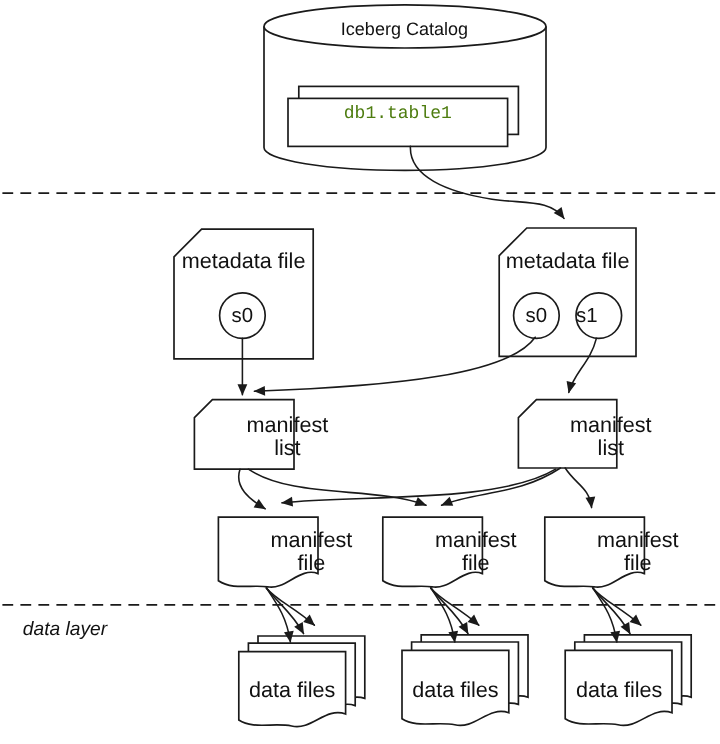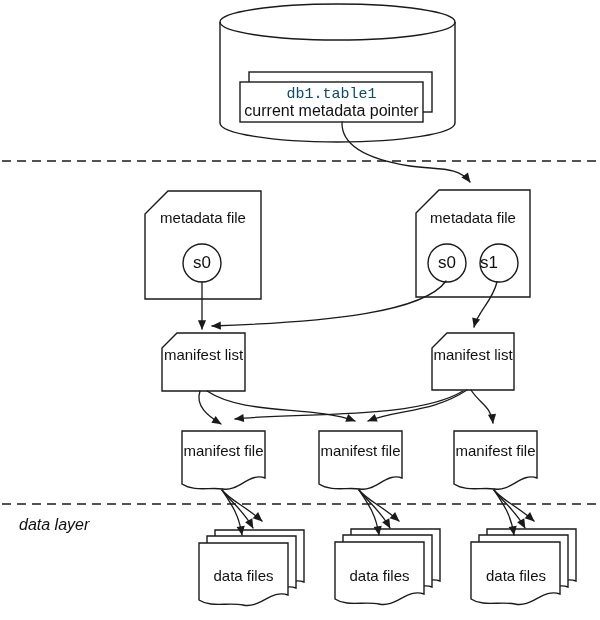--- a/index.html
+++ b/index.html
@@ -1,26 +1,26 @@
 <!DOCTYPE html>
 <html><head>
 <meta charset="utf-8">
 <style>
   html,body{margin:0;padding:0;background:#fff;}
   .stage{position:relative;width:600px;height:620px;background:#fff;overflow:hidden;
          font-family:"Liberation Sans", sans-serif;color:#111;}
   .stage svg{position:absolute;left:0;top:0;}
-  .lbl{position:absolute;text-align:center;white-space:normal;line-height:17px;font-size:15px;color:#111;}
+  .lbl{position:absolute;text-align:center;white-space:normal;line-height:17px;font-size:18px;color:#111;}
   .lbl.left{text-align:left;white-space:nowrap;}
   .lbl.layer{font-size:16px;line-height:19px;}
   .lbl.title{font-size:15px;line-height:18px;}
   .lbl.pointer{font-size:16px;line-height:18px;}
   .lbl.mono{font-family:"Liberation Mono","DejaVu Sans Mono",monospace;
-            font-size:15px;line-height:16px;color:#0c4a6e;letter-spacing:0px;white-space:nowrap;}
-  .lbl.twoline{line-height:19px;}
+            font-size:15px;line-height:16px;color:#4d7c0f;letter-spacing:0px;white-space:nowrap;}
+  .lbl.twoline{line-height:19px;padding-left:36px;}
   .lbl.snap{font-size:17px;line-height:16px;}
 </style>
 </head>
 <body>
 
 <div class="stage">
 
 <svg width="600" height="620" viewBox="0 0 600 620">
   <defs>
     <marker id="ah" viewBox="0 0 10 9" markerWidth="10.5" markerHeight="9.5" refX="9" refY="4.5" orient="auto" markerUnits="userSpaceOnUse">
@@ -87,22 +87,22 @@
     <path d="M359,490 C369,505 376,515 379,535" marker-end="url(#ah)"></path>
     <path d="M359,490 C369,503 380,510 390,528" marker-end="url(#ah)"></path>
     <path d="M359,490 C367,500 382,506 399,521" marker-end="url(#ah)"></path>
 
     <path d="M494,490 C504,505 511,515 514,535" marker-end="url(#ah)"></path>
     <path d="M494,490 C504,503 515,510 525,528" marker-end="url(#ah)"></path>
     <path d="M494,490 C502,500 517,506 534,521" marker-end="url(#ah)"></path>
   </g>
 </svg>
 
+  <div class="lbl title" style="left:237px;top:16px;width:200px;">Iceberg Catalog</div>
   <div class="lbl mono" style="left:240px;top:87px;width:183px;">db1.table1</div>
-  <div class="lbl pointer" style="left:240px;top:102px;width:183px;">current metadata pointer</div>
 
   <div class="lbl left layer" style="left:19px;top:515px;font-style:italic;">data layer</div>
 
   <div class="lbl" style="left:145px;top:209px;width:116px;">metadata file</div>
   <div class="lbl" style="left:416px;top:209px;width:114px;">metadata file</div>
 
   <div class="lbl snap" style="left:182px;top:255px;width:40px;">s0</div>
   <div class="lbl snap" style="left:427px;top:255px;width:40px;">s0</div>
   <div class="lbl snap" style="left:479px;top:255px;width:20px;">s1</div>
 

